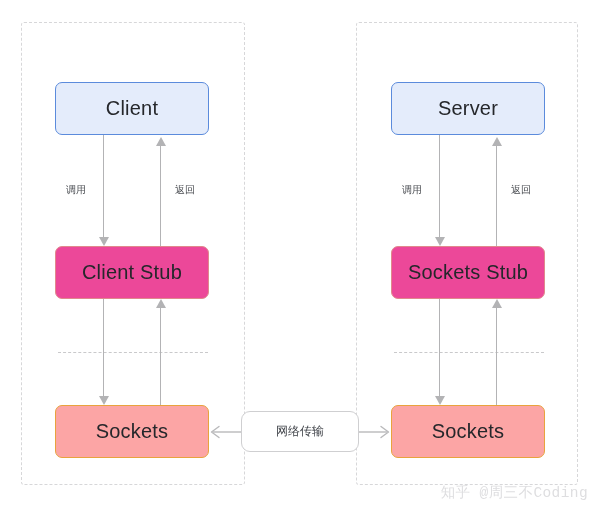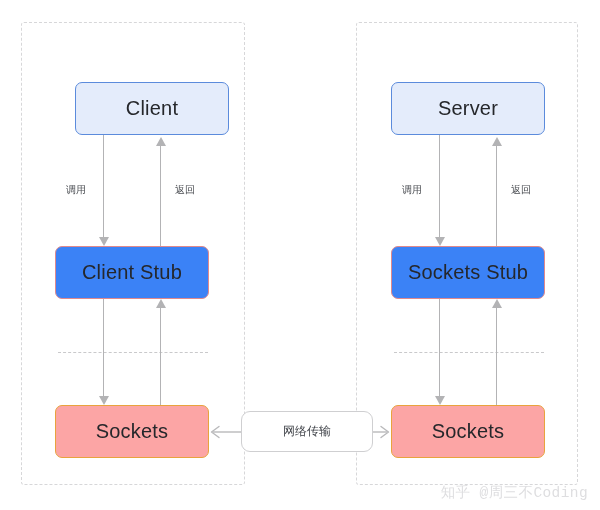--- a/index.html
+++ b/index.html
@@ -38,25 +38,25 @@
     border-radius: 7px;
     display: flex;
     align-items: center;
     justify-content: center;
     font-size: 20px;
     letter-spacing: 0.2px;
     color: #25272b;
     white-space: nowrap;
   }
   .node.blue   { background: #e4ecfb; border: 1.6px solid #5b8bdc; }
-  .node.pink   { background: #3b82f6; border: 1.6px solid #e0898c; }
+  .node.pink   { background: #ec4899; border: 1.6px solid #e0898c; }
   .node.orange { background: #fca5a5; border: 1.6px solid #e8a33d; }
 
   
-  #node-client       { left: 55px;  top: 82px;  width: 154px; height: 53px; margin-left: 20px; }
+  #node-client       { left: 55px;  top: 82px;  width: 154px; height: 53px; }
   #node-client-stub  { left: 55px;  top: 246px; width: 154px; height: 53px; }
   #node-client-socket{ left: 55px;  top: 405px; width: 154px; height: 53px; }
   
   #node-server       { left: 391px; top: 82px;  width: 154px; height: 53px; }
   #node-server-stub  { left: 391px; top: 246px; width: 154px; height: 53px; }
   #node-server-socket{ left: 391px; top: 405px; width: 154px; height: 53px; }
 
   
   .vline {
     position: absolute;
@@ -95,21 +95,21 @@
     border-top: 1.3px dashed #c9c9cb;
   }
   #hsep-left  { left: 58px;  top: 352px; width: 150px; }
   #hsep-right { left: 394px; top: 352px; width: 150px; }
 
   
   #net-pill {
     position: absolute;
     left: 241px;
     top: 411px;
-    width: 132px;
+    width: 118px;
     height: 41px;
     box-sizing: border-box;
     border: 1.4px solid #cfcfd1;
     border-radius: 9px;
     background: #ffffff;
     display: flex;
     align-items: center;
     justify-content: center;
     font-size: 12px;
     color: #3f4248;

